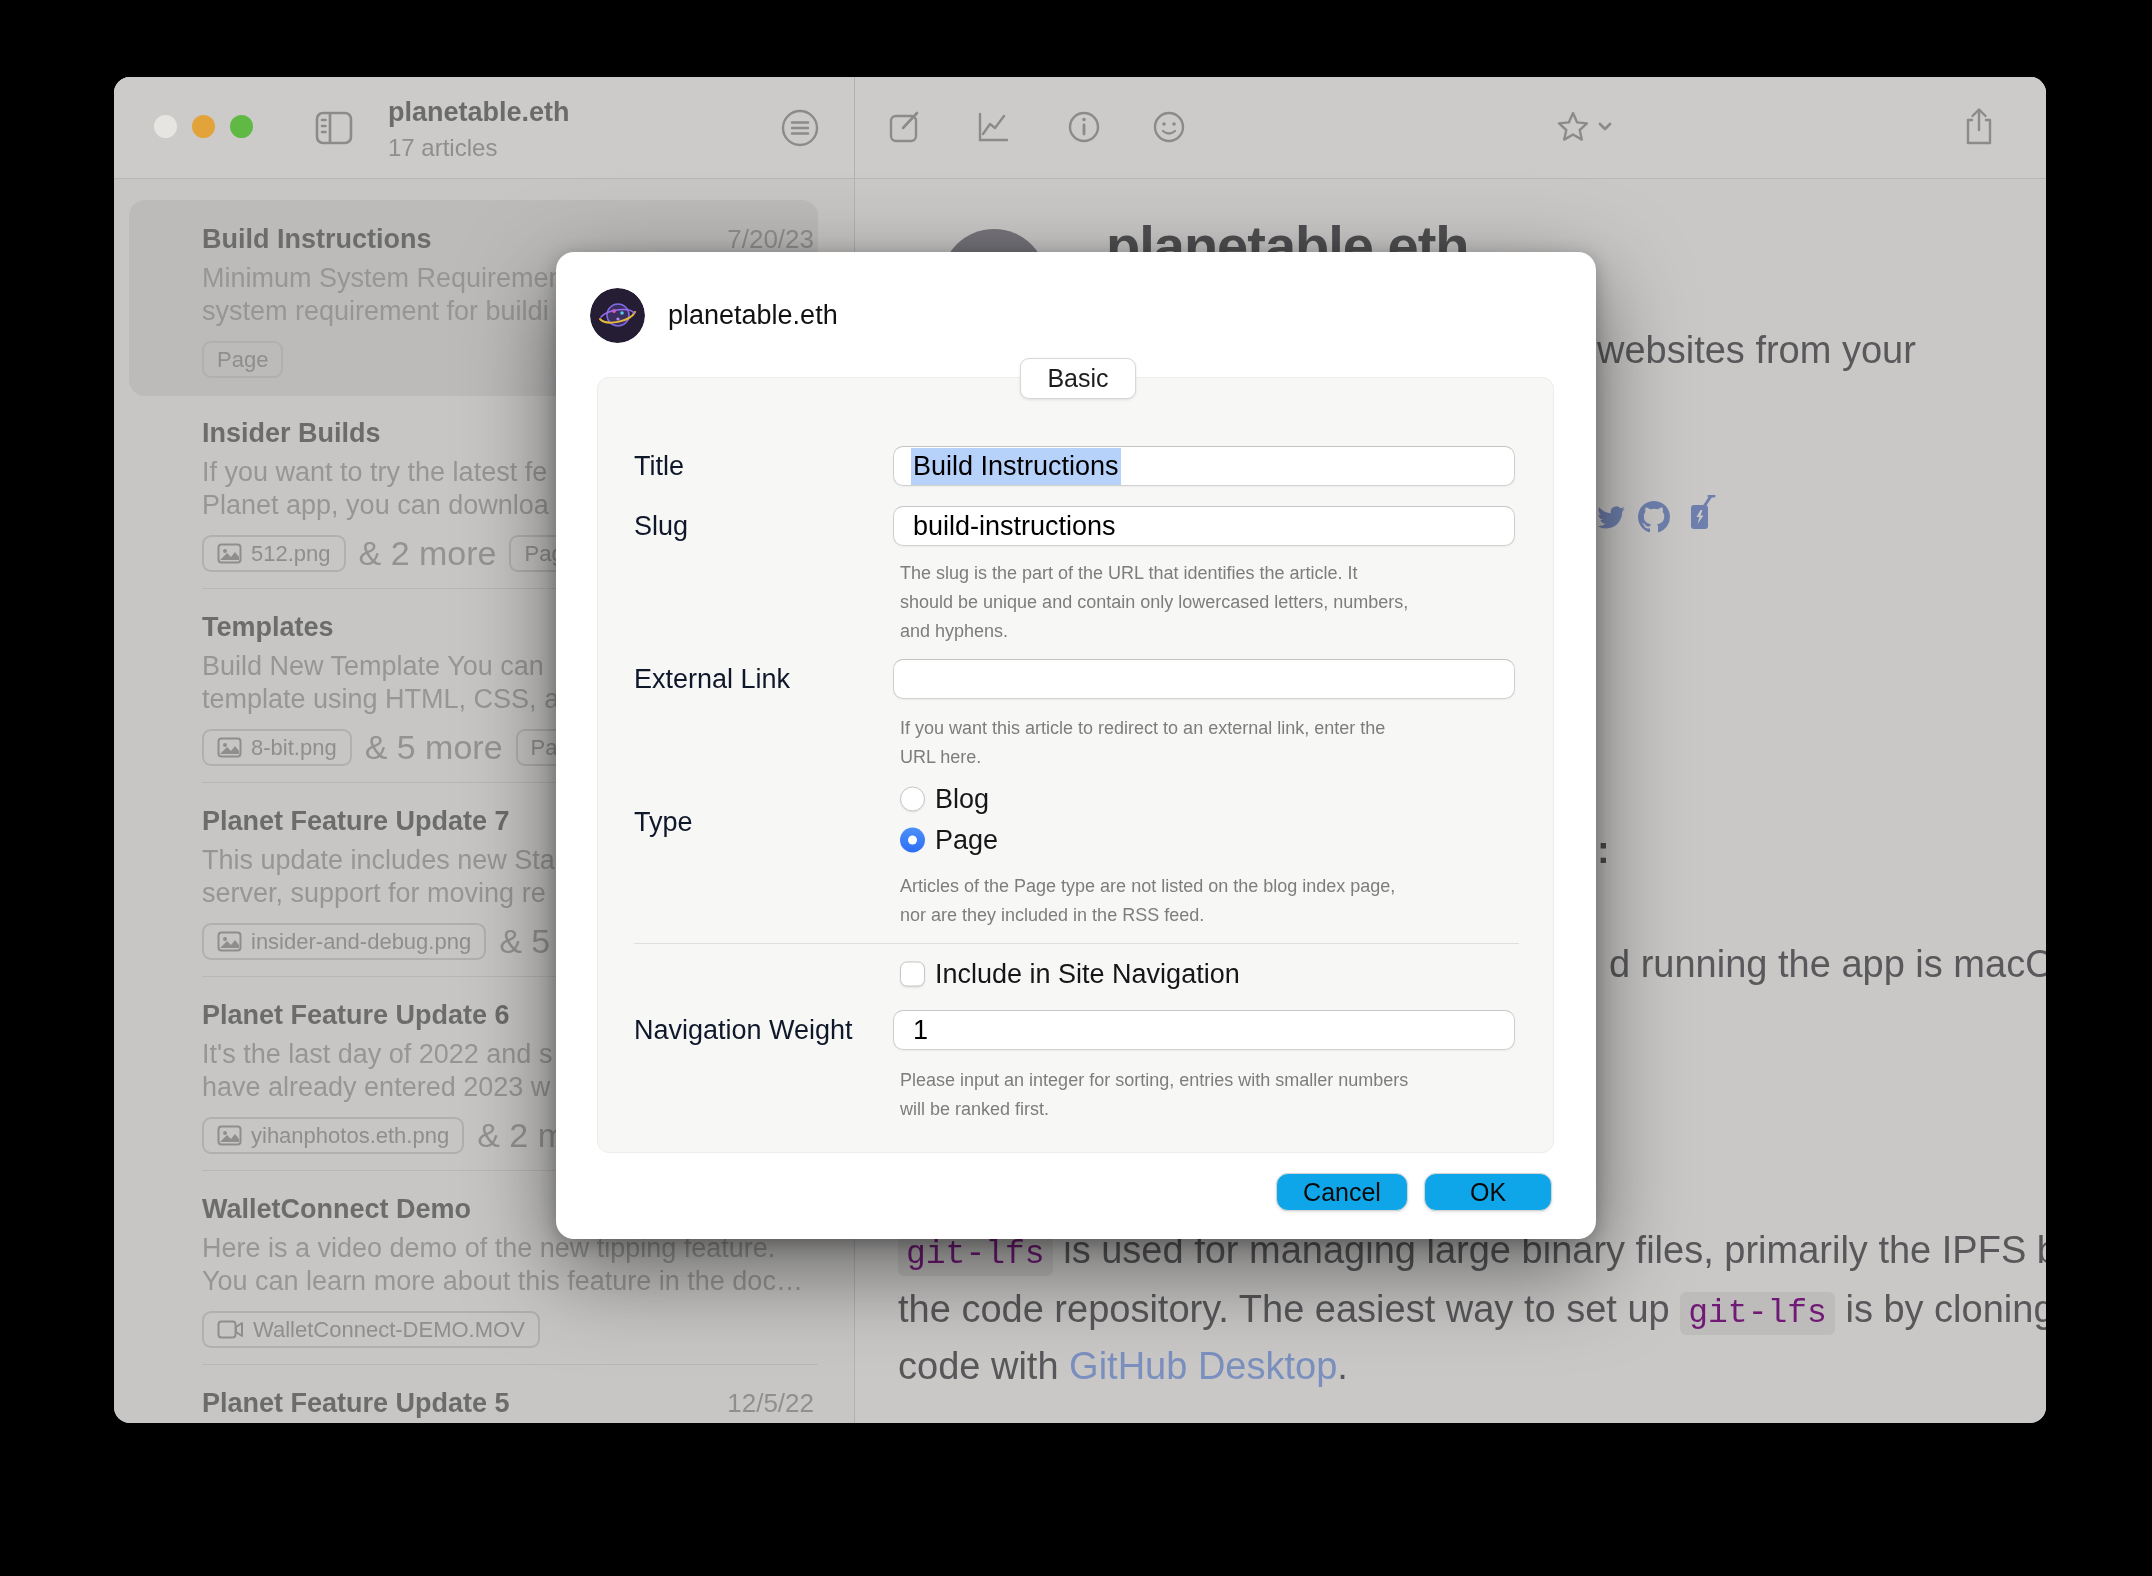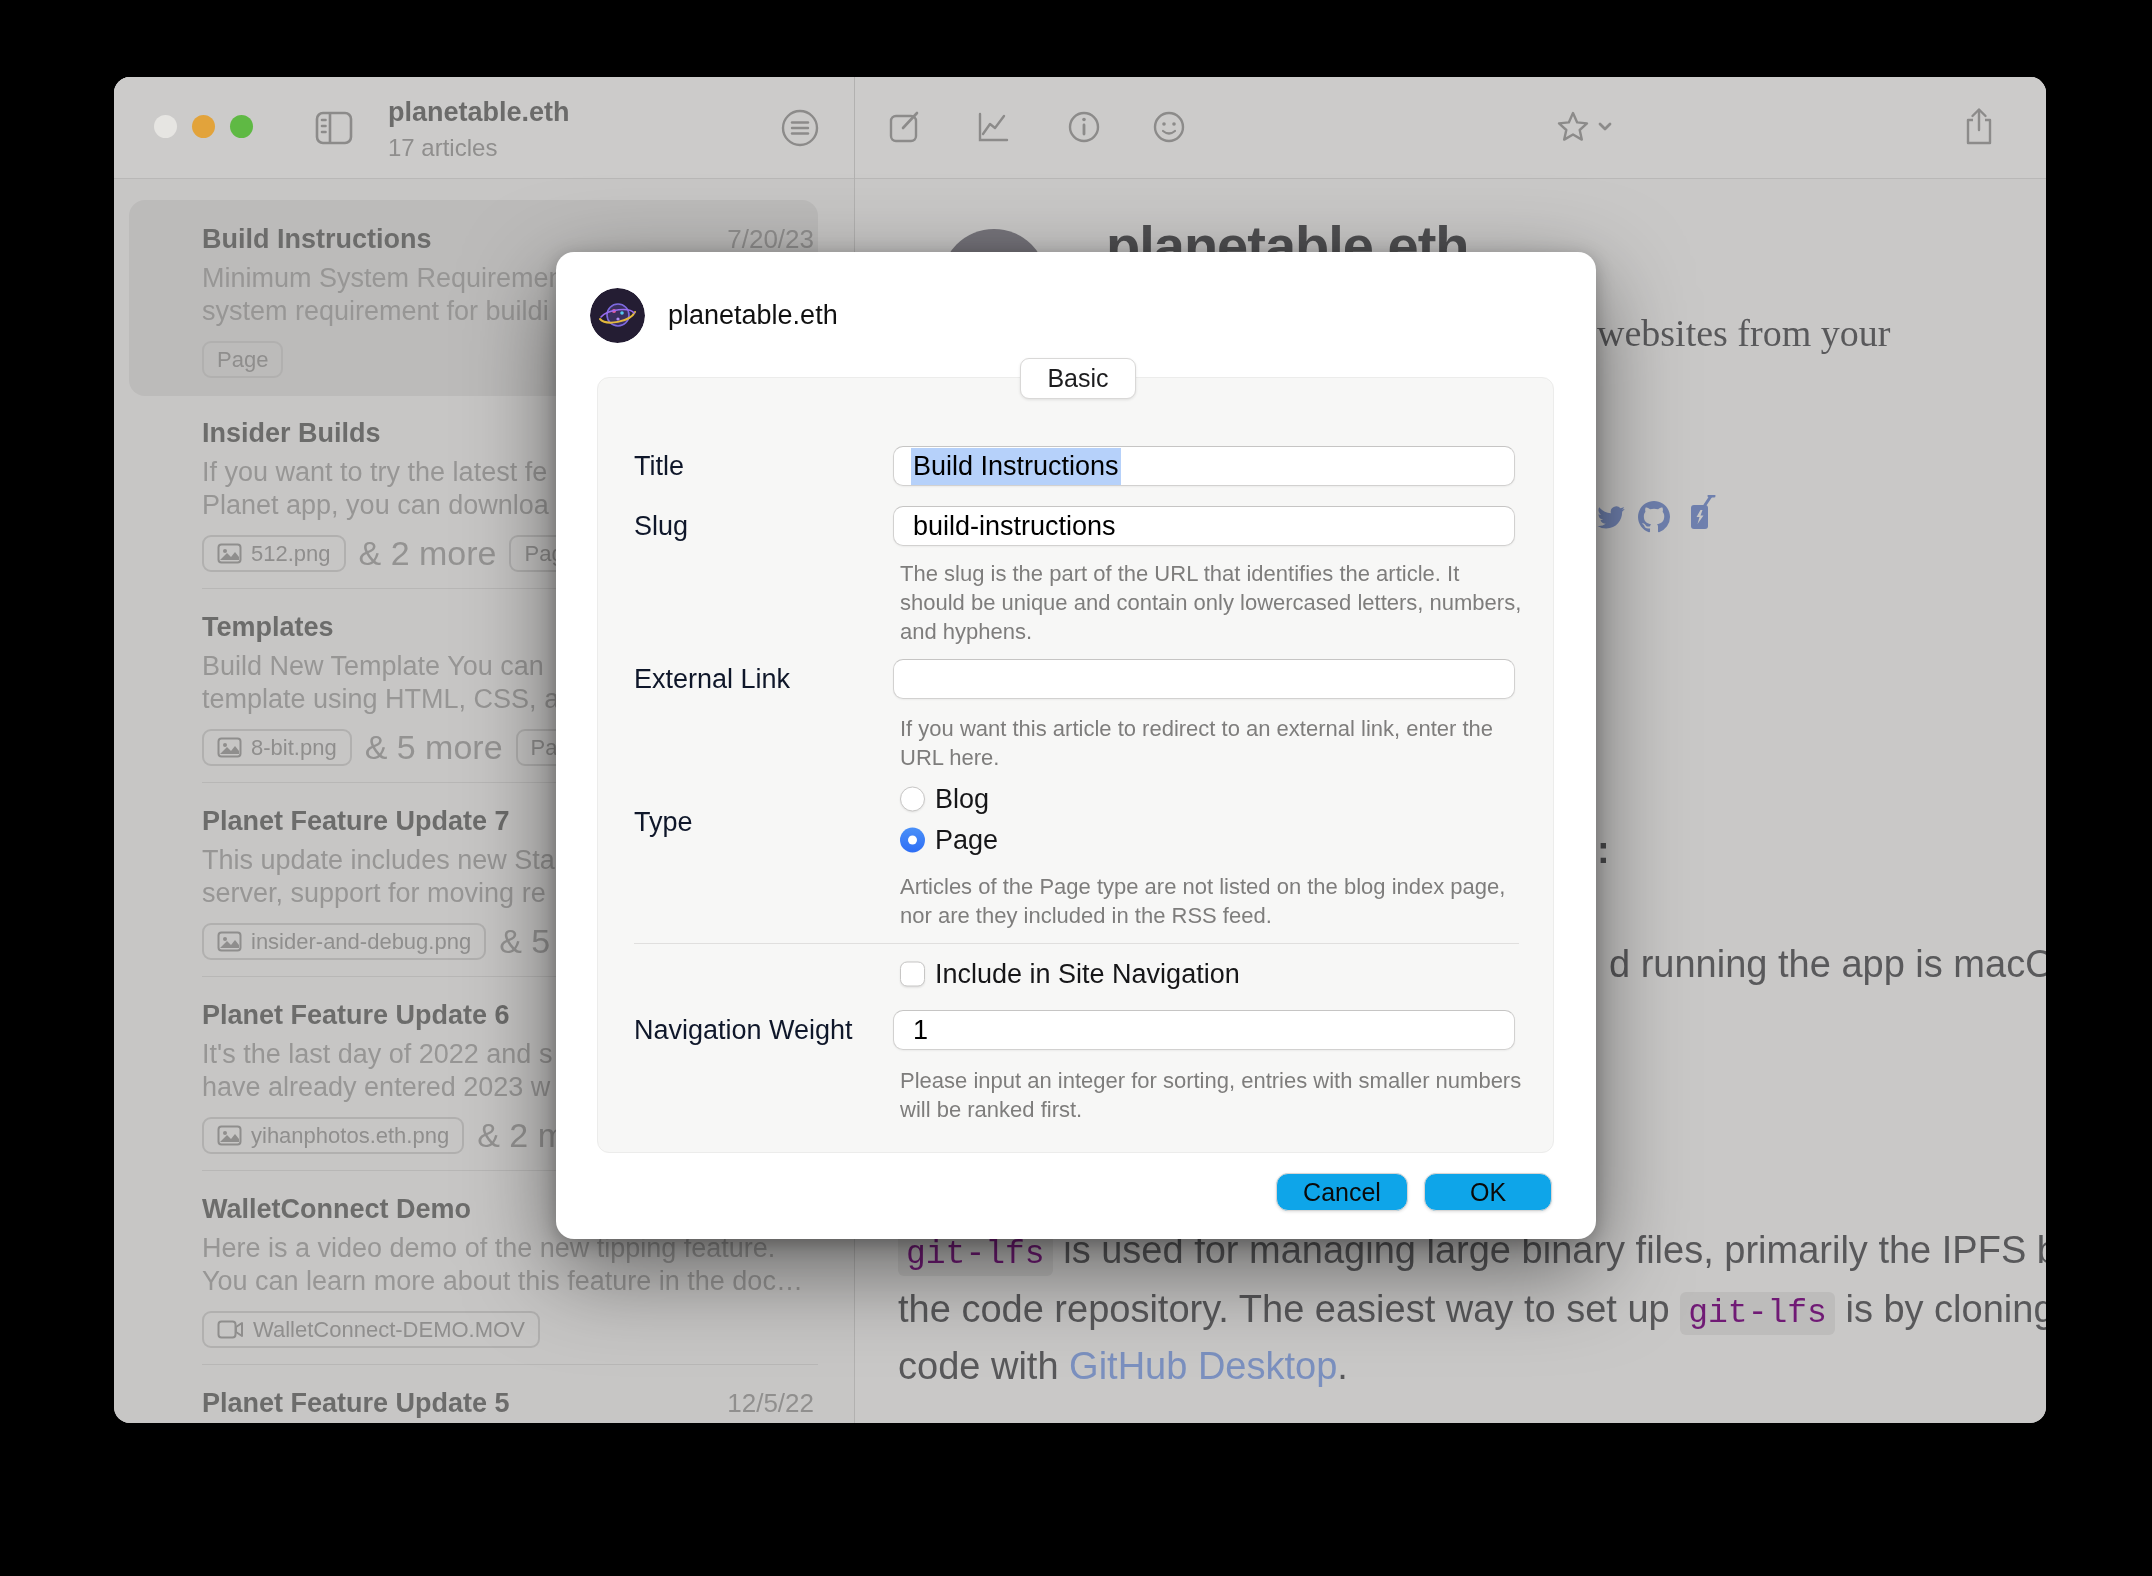--- a/index.html
+++ b/index.html
@@ -40,21 +40,21 @@
   .row-line.l2{top:95px;}
   .row-chips{position:absolute;left:88px;top:140px;height:37px;display:flex;gap:13px;align-items:center;white-space:nowrap;}
   .chip{display:inline-flex;align-items:center;gap:9px;height:33px;padding:0 13px;
         border:2px solid #b1b0af;border-radius:9px;font-size:22px;color:#8f8e8d;}
   .chip svg{flex:0 0 auto;}
   .chip-more{font-size:34px;color:#949392;}
   
   .big-avatar{position:absolute;left:86px;top:152px;width:106px;height:106px;border-radius:50%;background:#76747b;}
   .site-title{position:absolute;left:251px;top:136px;font-size:56px;font-weight:bold;color:#4f4f51;margin:0;letter-spacing:-1px;}
   .frag{position:absolute;color:#59595b;font-size:38px;white-space:nowrap;}
-  .frag.tagline{left:742px;top:234px;font-family:Liberation Serif, serif;}
+  .frag.tagline{left:742px;top:252px;}
   .frag.colon{left:742px;top:752px;font-weight:bold;color:#4f4f51;}
   .frag.req{left:754px;top:866px;}
   .social{position:absolute;top:424px;color:#6f80ae;}
   .para-line{position:absolute;left:43px;font-size:38px;color:#58585a;white-space:nowrap;}
   .para-line .code{font-family:"Liberation Mono","DejaVu Sans Mono",monospace;font-size:33px;
         background:#bdbcbb;border-radius:6px;padding:3px 8px;color:#701a75;}
   .para-line .link{color:#7b90bf;}
   .para-line.p1{top:1152px;}
   .para-line.p2{top:1211px;}
   .para-line.p3{top:1268px;}
@@ -67,21 +67,21 @@
   .tab{position:absolute;left:464px;top:106px;width:114px;height:39px;background:#fff;
        border:1px solid #d9d8d7;border-radius:9px;z-index:2;display:flex;align-items:center;justify-content:center;
        font-size:25px;color:#1c1c1e;box-shadow:0 1px 3px rgba(0,0,0,.10);}
   .panel{position:absolute;left:41px;top:125px;width:957px;height:776px;background:#f7f7f6;
          border:1px solid #ececeb;border-radius:12px;box-sizing:border-box;}
   .flabel{position:absolute;left:36px;font-size:27px;color:#0f172a;transform:translateY(-50%);}
   .field{position:absolute;left:295px;width:622px;height:40px;background:#fff;border:1px solid #d2d1d0;
          border-top-color:#c6c5c4;border-radius:10px;box-sizing:border-box;display:flex;align-items:center;
          padding:0 19px;font-size:27px;color:#000;box-shadow:0 1px 2px rgba(0,0,0,.05);}
   .sel{background:#b6d1fa;padding:3px 2px;margin-left:-2px;}
-  .help{position:absolute;left:302px;font-size:22px;line-height:25px;color:#7e7d7c;}
+  .help{position:absolute;left:302px;font-size:18px;line-height:25px;color:#7e7d7c;}
   .help div{margin-bottom:4px;}
   .radio{position:absolute;left:302px;width:25px;height:25px;border-radius:50%;box-sizing:border-box;transform:translateY(-50%);}
   .radio.off{background:#fff;border:1px solid #c7c6c5;box-shadow:0 1px 2px rgba(0,0,0,.08);}
   .radio.on{background:linear-gradient(#4a90f8,#2e6ef5);}
   .radio.on::after{content:"";position:absolute;left:8px;top:8px;width:9px;height:9px;border-radius:50%;background:#fff;}
   .rlabel{position:absolute;left:337px;font-size:27px;color:#161618;transform:translateY(-50%);}
   .hdivider{position:absolute;left:36px;width:885px;height:1px;background:#e0dfde;}
   .checkbox{position:absolute;left:302px;width:25px;height:25px;border-radius:7px;background:#fff;
             border:1px solid #c7c6c5;box-sizing:border-box;transform:translateY(-50%);box-shadow:0 1px 2px rgba(0,0,0,.08);}
   .mbtn{position:absolute;top:921px;height:38px;background:#0ea5e9;border:1px solid #d7d6d5;border-radius:12px;

